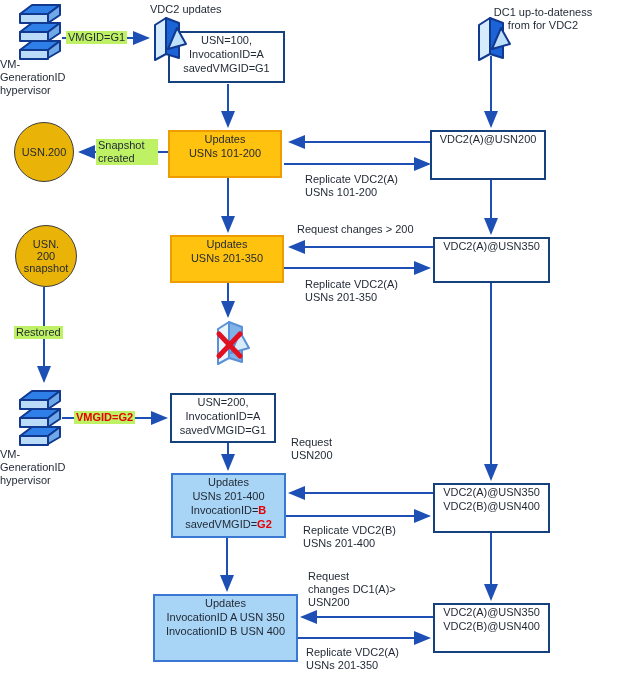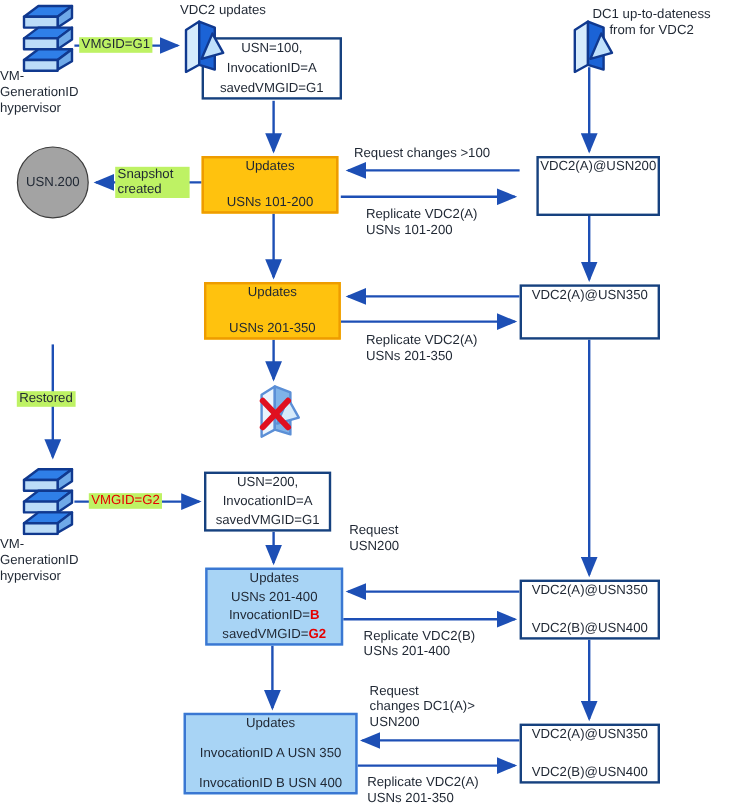--- a/index.html
+++ b/index.html
@@ -13,31 +13,31 @@
     --red:#e60000;
   }
   html,body{margin:0;padding:0;background:#fff;}
   #stage{
     position:relative;width:623px;height:674px;background:#fff;overflow:hidden;
     font-family:"Liberation Sans",sans-serif;color:var(--text);
   }
   #wires{position:absolute;left:0;top:0;z-index:0;}
   .lbl{position:absolute;z-index:3;font-size:11px;line-height:13px;color:var(--text);}
   .lbl.bg{background:#bef264;padding:0 2px;}
-  .lbl.red{color:var(--red);font-weight:normal;}
+  .lbl.red{color:var(--red);font-weight:bold;}
   .box{
-    position:absolute;z-index:1;display:flex;flex-direction:column;justify-content:space-between;align-items:center;
+    position:absolute;z-index:1;display:flex;flex-direction:column;justify-content:flex-start;align-items:center;
     font-size:11px;line-height:14px;text-align:center;background:#fff;border:2px solid var(--boxborder);
     box-sizing:border-box;
   }
   .box.orange{background:var(--orangefill);border-color:var(--orangeborder);}
   .box.blue{background:var(--bluefill);border-color:var(--blueborder);}
   .circle{
     position:absolute;z-index:2;display:flex;flex-direction:column;justify-content:center;align-items:center;
-    background:#a3a3a3;border:1.5px solid #3c3c3c;border-radius:50%;font-size:11px;line-height:12px;text-align:center;
+    background:#eab308;border:1.5px solid #3c3c3c;border-radius:50%;font-size:11px;line-height:12px;text-align:center;
     box-sizing:border-box;
   }
   .icon{position:absolute;z-index:2;}
   .redchar{color:var(--red);font-weight:bold;}
 </style>
 </head>
 <body>
 
 <div id="stage">
 
@@ -151,26 +151,26 @@
   <div class="lbl bg" style="left:14px;top:326px">Restored</div>
 
   <div class="lbl bg red" style="left:74px;top:411px">VMGID=G2</div>
 
   <div class="lbl" style="left:0px;top:448px;width:70px">
     <div>VM-</div>
     <div>GenerationID</div>
     <div>hypervisor</div>
   </div>
 
-  <div class="lbl" style="left:295px;top:122px;width:132px">Request changes &gt;100</div>
   <div class="lbl" style="left:305px;top:173px;width:115px">
     <div>Replicate VDC2(A)</div>
     <div>USNs 101-200</div>
   </div>
 
+  <div class="lbl" style="left:297px;top:223px;width:134px">Request changes &gt; 200</div>
   <div class="lbl" style="left:305px;top:278px;width:115px">
     <div>Replicate VDC2(A)</div>
     <div>USNs 201-350</div>
   </div>
 
   <div class="lbl" style="left:291px;top:436px;width:140px">
     <div>Request</div>
     <div>USN200</div>
   </div>
   <div class="lbl" style="left:303px;top:524px;width:115px">
@@ -183,20 +183,25 @@
     <div>changes DC1(A)&gt;</div>
     <div>USN200</div>
   </div>
   <div class="lbl" style="left:306px;top:646px;width:115px">
     <div>Replicate VDC2(A)</div>
     <div>USNs 201-350</div>
   </div>
 
   <div class="circle" style="left:14px;top:122px;width:60px;height:60px">USN.200</div>
 
+  <div class="circle" style="left:15px;top:225px;width:62px;height:62px">
+    <div>USN.</div>
+    <div>200</div>
+    <div>snapshot</div>
+  </div>
 
   <div class="box" style="left:168px;top:31px;width:117px;height:52px">
     <div>USN=100,</div>
     <div>InvocationID=A</div>
     <div>savedVMGID=G1</div>
   </div>
 
   <div class="box" style="left:170px;top:393px;width:106px;height:50px">
     <div>USN=200,</div>
     <div>InvocationID=A</div>
@@ -219,21 +224,21 @@
     <div><span>InvocationID=</span><span class="redchar">B</span></div>
     <div><span>savedVMGID=</span><span class="redchar">G2</span></div>
   </div>
 
   <div class="box blue" style="left:153px;top:594px;width:145px;height:68px">
     <div>Updates</div>
     <div>InvocationID A USN 350</div>
     <div>InvocationID B USN 400</div>
   </div>
 
-  <div class="box" style="left:447px;top:130px;width:103px;height:50px">VDC2(A)@USN200</div>
+  <div class="box" style="left:430px;top:130px;width:116px;height:50px">VDC2(A)@USN200</div>
 
   <div class="box" style="left:433px;top:237px;width:117px;height:46px">VDC2(A)@USN350</div>
 
   <div class="box" style="left:433px;top:483px;width:117px;height:50px">
     <div>VDC2(A)@USN350</div>
     <div>VDC2(B)@USN400</div>
   </div>
 
   <div class="box" style="left:433px;top:603px;width:117px;height:50px">
     <div>VDC2(A)@USN350</div>

